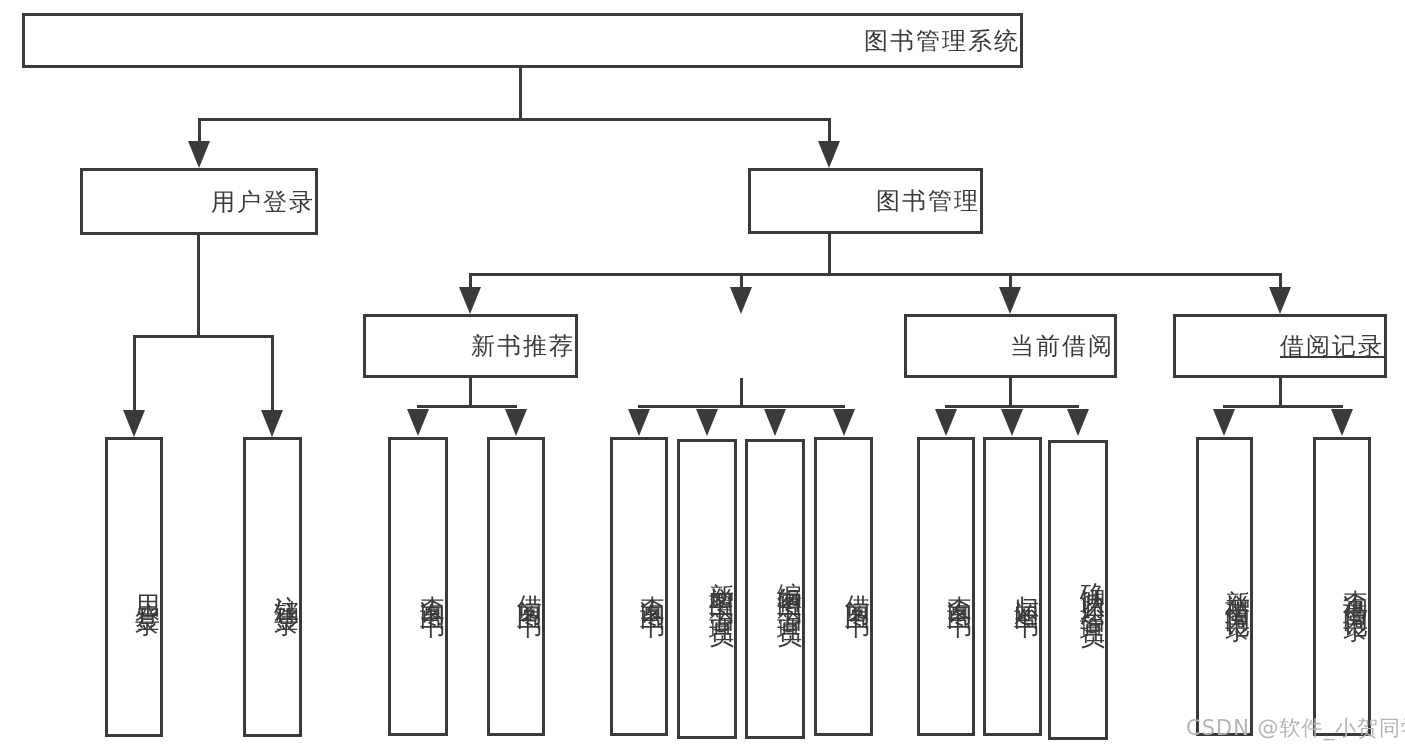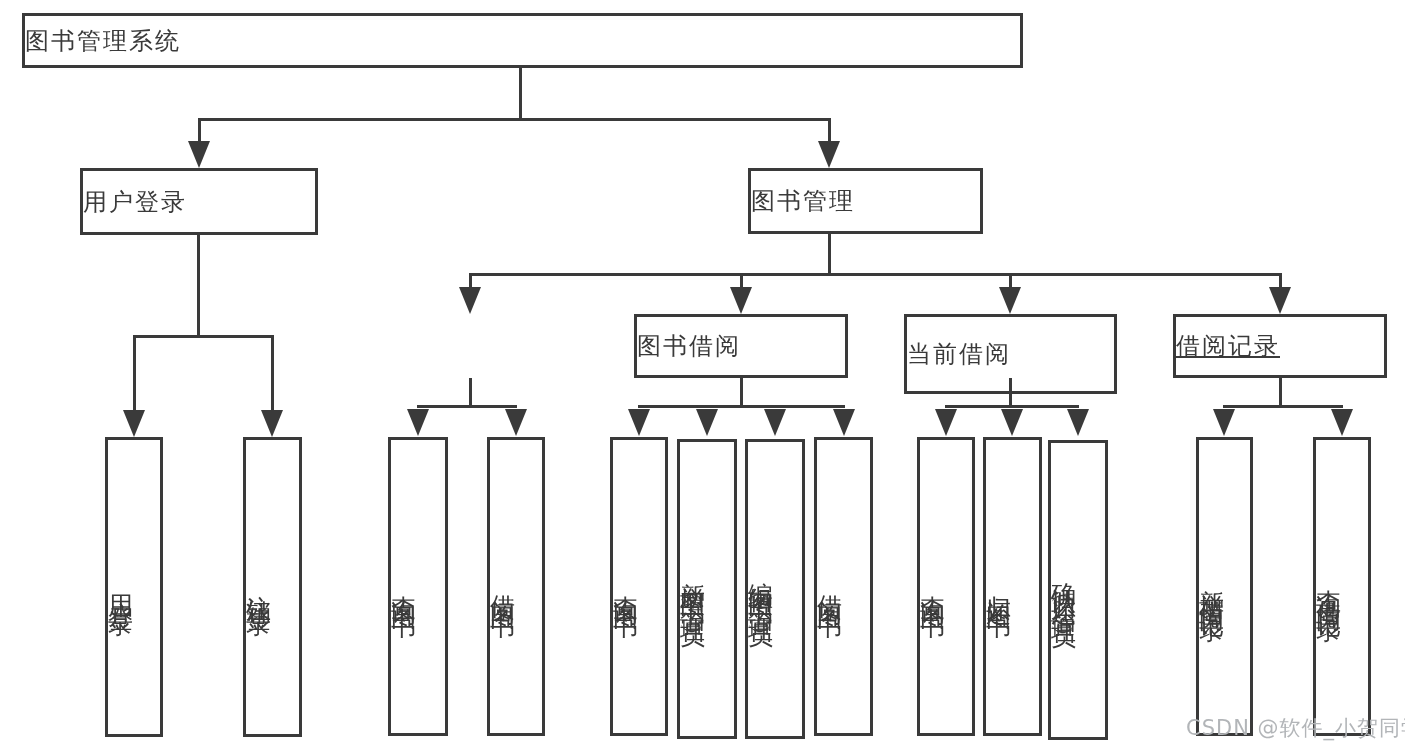--- a/index.html
+++ b/index.html
@@ -4,21 +4,21 @@
 <style>
   * { margin:0; padding:0; box-sizing:border-box; }
   html,body { background:#ffffff; }
   .canvas {
     position:relative; width:1405px; height:747px;
     background:#ffffff; overflow:hidden;
     font-family:"DejaVu Sans", sans-serif; color:#3a3a3a;
   }
   .box {
     position:absolute; border:3px solid #3a3a3a; background:#ffffff;
-    display:flex; align-items:center; justify-content:flex-start;
+    display:flex; align-items:center; justify-content:flex-end;
   }
   .hbox span { font-size:24px; letter-spacing:2px; white-space:nowrap; }
   .leaf span {
     writing-mode:vertical-rl; text-orientation:mixed;
     font-size:25px; line-height:1; letter-spacing:6px; white-space:nowrap;
   }
   .line { position:absolute; background:#3a3a3a; }
   .arrow {
     position:absolute; width:0; height:0;
     border-left:11px solid transparent; border-right:11px solid transparent;
@@ -63,24 +63,24 @@
   <div class="line" style="left:469px; top:273px; width:812px; height:3px;"></div>
   <div class="line" style="left:469px; top:273px; width:3px; height:16px;"></div>
   <div class="line" style="left:740px; top:273px; width:3px; height:16px;"></div>
   <div class="line" style="left:1009px; top:273px; width:3px; height:16px;"></div>
   <div class="line" style="left:1279px; top:273px; width:3px; height:16px;"></div>
   <div class="arrow" style="left:459px; top:287px;"></div>
   <div class="arrow" style="left:730px; top:287px;"></div>
   <div class="arrow" style="left:999px; top:287px;"></div>
   <div class="arrow" style="left:1269px; top:287px;"></div>
 
-  <div class="box hbox" style="left:634px; top:314px; width:214px; height:64px;">
-    <span>图书借阅</span>
+  <div class="box hbox" style="left:363px; top:314px; width:215px; height:64px;">
+    <span>新书推荐</span>
   </div>
-  <div class="box hbox" style="left:904px; top:314px; width:213px; height:80px;">
+  <div class="box hbox" style="left:904px; top:314px; width:213px; height:64px;">
     <span>当前借阅</span>
   </div>
   <div class="box hbox" style="left:1173px; top:314px; width:214px; height:64px;text-decoration:underline;">
     <span>借阅记录</span>
   </div>
 
   <div class="line" style="left:469px; top:378px; width:3px; height:30px;"></div>
   <div class="line" style="left:417px; top:405px; width:100px; height:3px;"></div>
   <div class="arrow" style="left:407px; top:409px;"></div>
   <div class="arrow" style="left:505px; top:409px;"></div>

